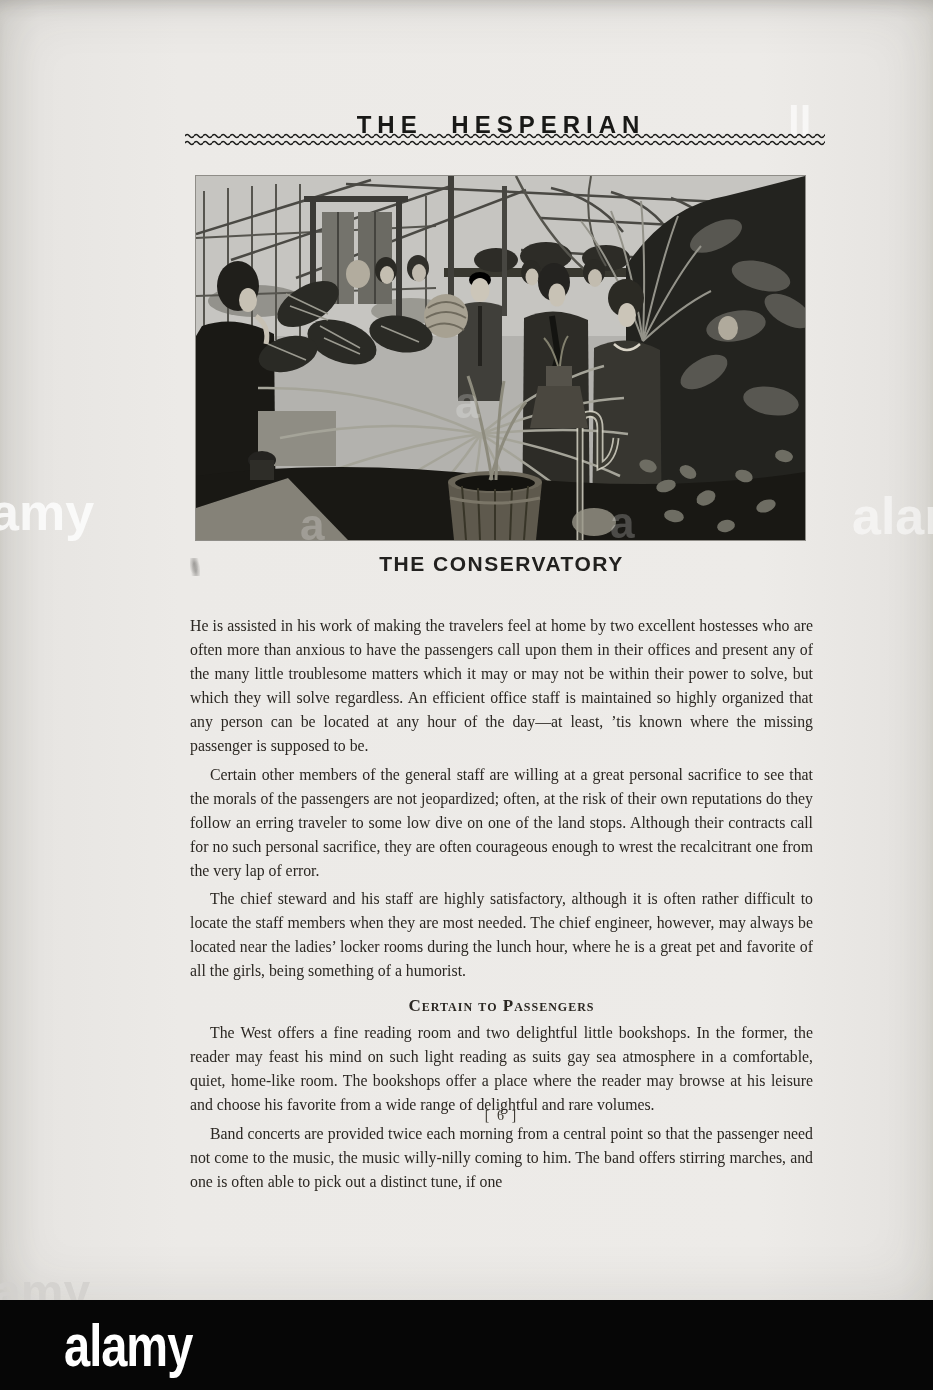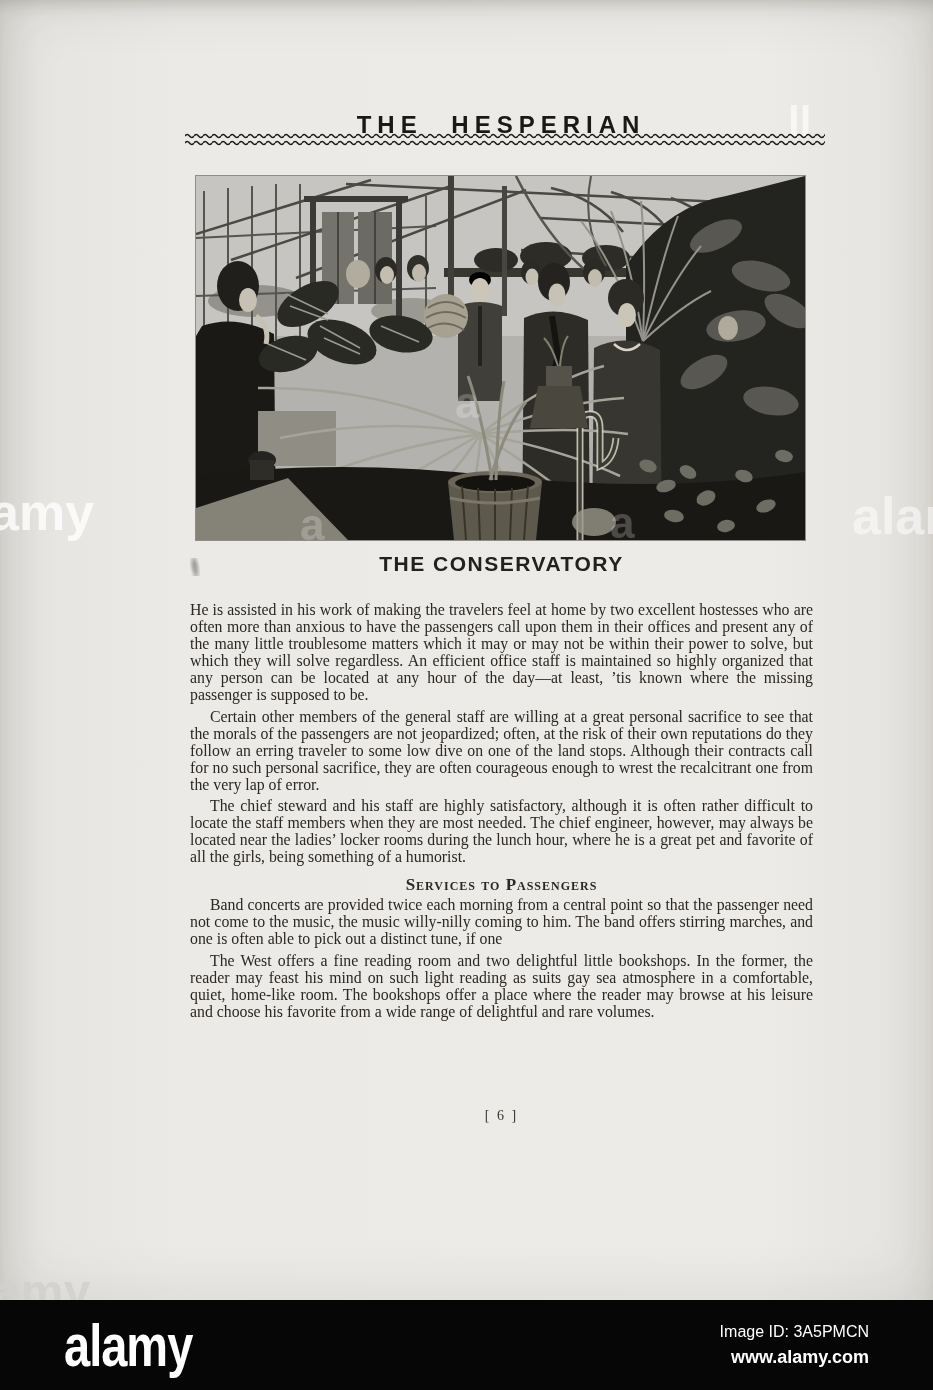--- a/index.html
+++ b/index.html
@@ -34,22 +34,22 @@
   
   .photo{position:absolute;left:196px;top:176px;width:609px;height:364px;
     background:#b7b6b2;box-shadow:0 0 0 1px #8f8d88;}
   .caption{position:absolute;left:190px;top:552px;width:623px;text-align:center;
     font-family:"Liberation Sans",sans-serif;font-weight:bold;font-size:21px;
     letter-spacing:1.5px;color:#22211f;}
   .smudge{position:absolute;left:190px;top:558px;width:10px;height:18px;
     background:radial-gradient(ellipse at 40% 30%,rgba(90,88,85,.5),rgba(90,88,85,0) 60%),
                radial-gradient(ellipse at 60% 75%,rgba(90,88,85,.45),rgba(90,88,85,0) 60%);}
   
-  .copy{position:absolute;left:190px;top:601px;width:623px;
-    font-size:15.8px;line-height:17px;text-align:justify;color:#2b2722;}
+  .copy{position:absolute;left:190px;top:614px;width:623px;
+    font-size:15.8px;line-height:24px;text-align:justify;color:#2b2722;}
   .copy p{margin:0 0 4.5px 0;}
   .copy p.indent{text-indent:20px;}
   .sec-head{margin:11px 0 3px 0;text-align:center;font-variant:small-caps;
     font-size:17px;letter-spacing:1px;color:#2b2722;}
   .folio{position:absolute;left:190px;top:1108px;width:623px;text-align:center;
     font-size:14px;letter-spacing:2px;color:#3a362f;}
   
   .bar{position:absolute;left:0;top:1300px;width:933px;height:90px;background:#060606;
     display:flex;align-items:center;justify-content:space-between;
     padding:0 64px;box-sizing:border-box;font-family:"Liberation Sans",sans-serif;}
@@ -277,27 +277,23 @@
   <span class="wm wm-photo p2">a</span>
   <span class="wm wm-photo p3">a</span>
 
   <div class="smudge"></div>
   <div class="caption">THE CONSERVATORY</div>
 
   <div class="copy">
     <p>He is assisted in his work of making the travelers feel at home by two excellent hostesses who are often more than anxious to have the passengers call upon them in their offices and present any of the many little troublesome matters which it may or may not be within their power to solve, but which they will solve regardless. An efficient office staff is maintained so highly organized that any person can be located at any hour of the day—at least, ’tis known where the missing passenger is supposed to be.</p>
     <p class="indent">Certain other members of the general staff are willing at a great personal sacrifice to see that the morals of the passengers are not jeopardized; often, at the risk of their own reputations do they follow an erring traveler to some low dive on one of the land stops. Although their contracts call for no such personal sacrifice, they are often courageous enough to wrest the recalcitrant one from the very lap of error.</p>
     <p class="indent">The chief steward and his staff are highly satisfactory, although it is often rather difficult to locate the staff members when they are most needed. The chief engineer, however, may always be located near the ladies’ locker rooms during the lunch hour, where he is a great pet and favorite of all the girls, being something of a humorist.</p>
-    <h2 class="sec-head">Services to Passengers</h2>
+    <h2 class="sec-head">Certain to Passengers</h2>
+    <p class="indent">The West offers a fine reading room and two delightful little bookshops. In the former, the reader may feast his mind on such light reading as suits gay sea atmosphere in a comfortable, quiet, home-like room. The bookshops offer a place where the reader may browse at his leisure and choose his favorite from a wide range of delightful and rare volumes.</p>
     <p class="indent">Band concerts are provided twice each morning from a central point so that the passenger need not come to the music, the music willy-nilly coming to him. The band offers stirring marches, and one is often able to pick out a distinct tune, if one</p>
-    <p class="indent">The West offers a fine reading room and two delightful little bookshops. In the former, the reader may feast his mind on such light reading as suits gay sea atmosphere in a comfortable, quiet, home-like room. The bookshops offer a place where the reader may browse at his leisure and choose his favorite from a wide range of delightful and rare volumes.</p>
   </div>
 
   <div class="folio">[ 6 ]</div>
 </div>
 
 <div class="bar">
   <div class="logo">alamy</div>
-  <div class="meta">
-    <div class="id">Image ID: 3A5PMCN</div>
-    <div class="url">www.alamy.com</div>
-  </div>
 </div>
 
 </body></html>

